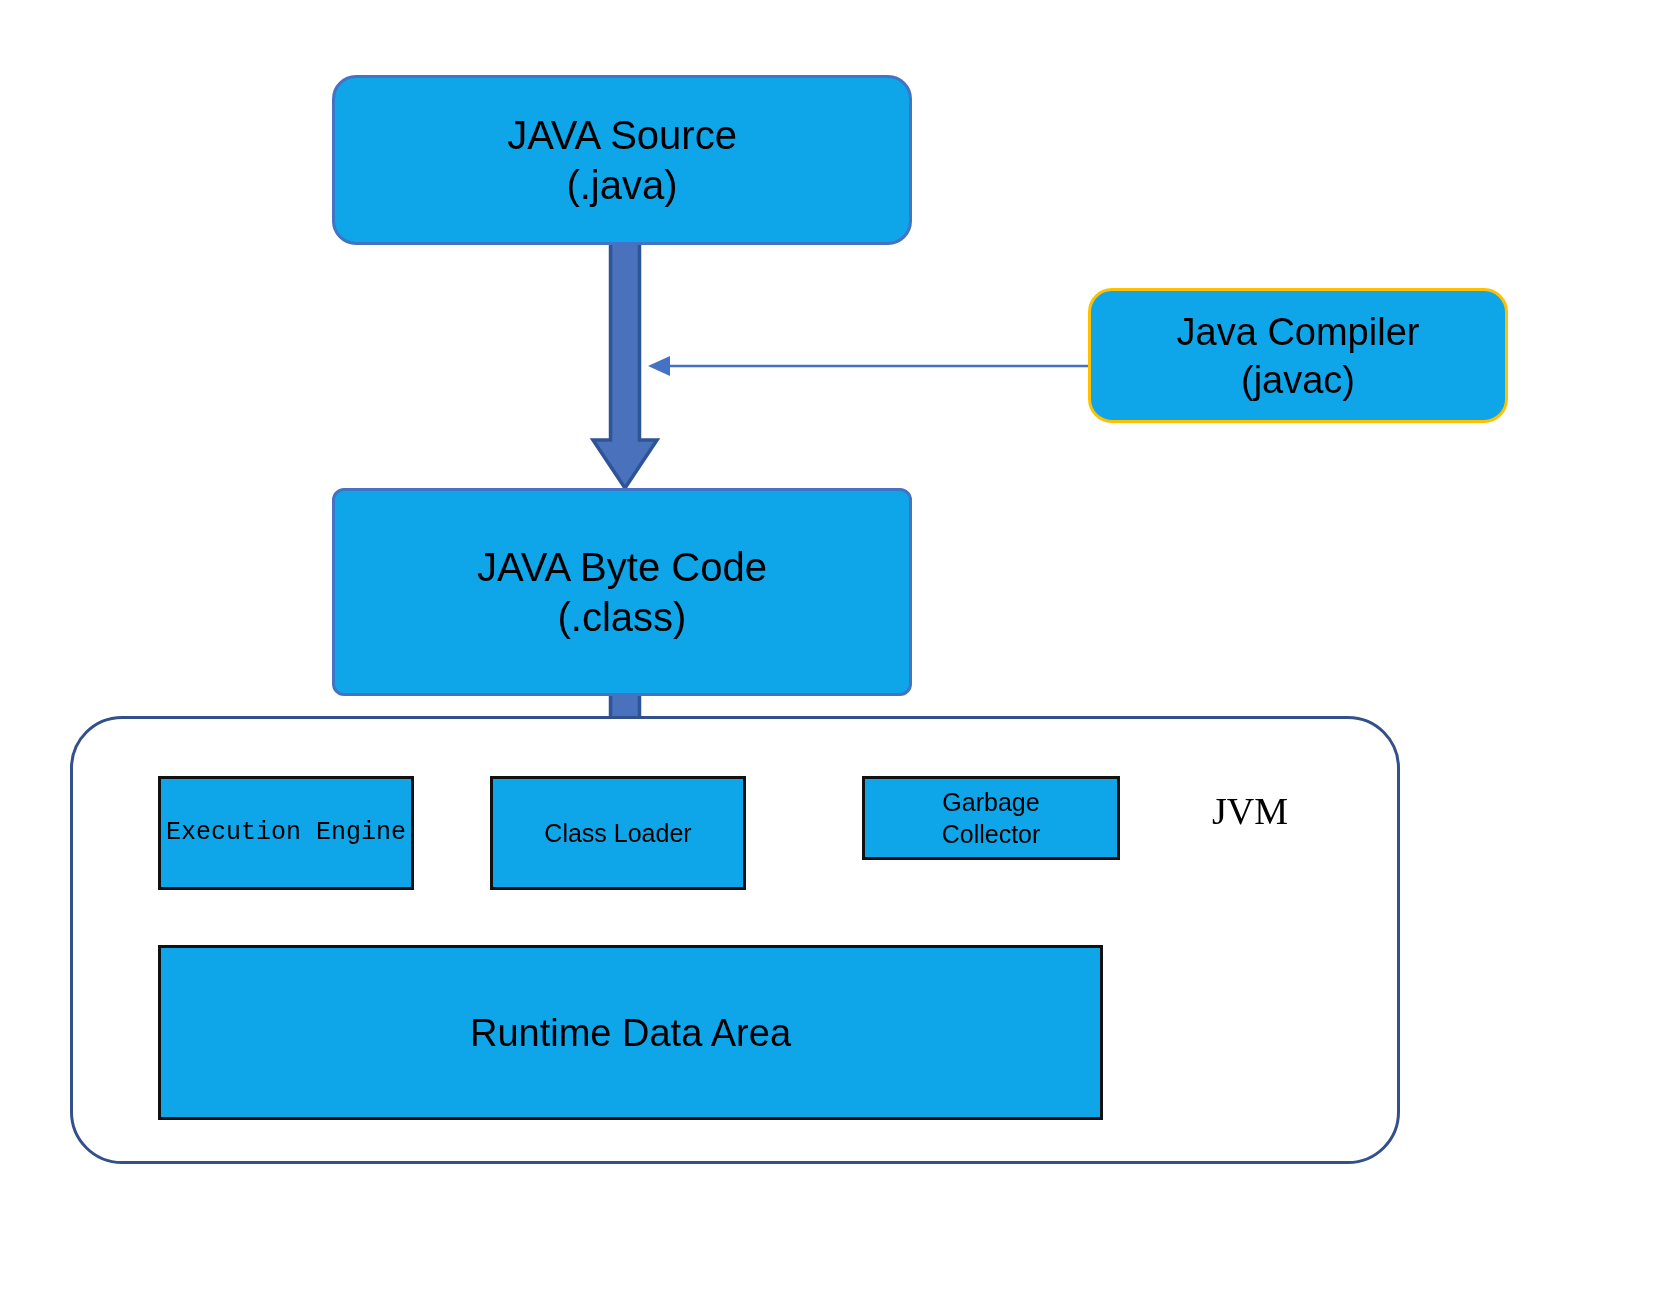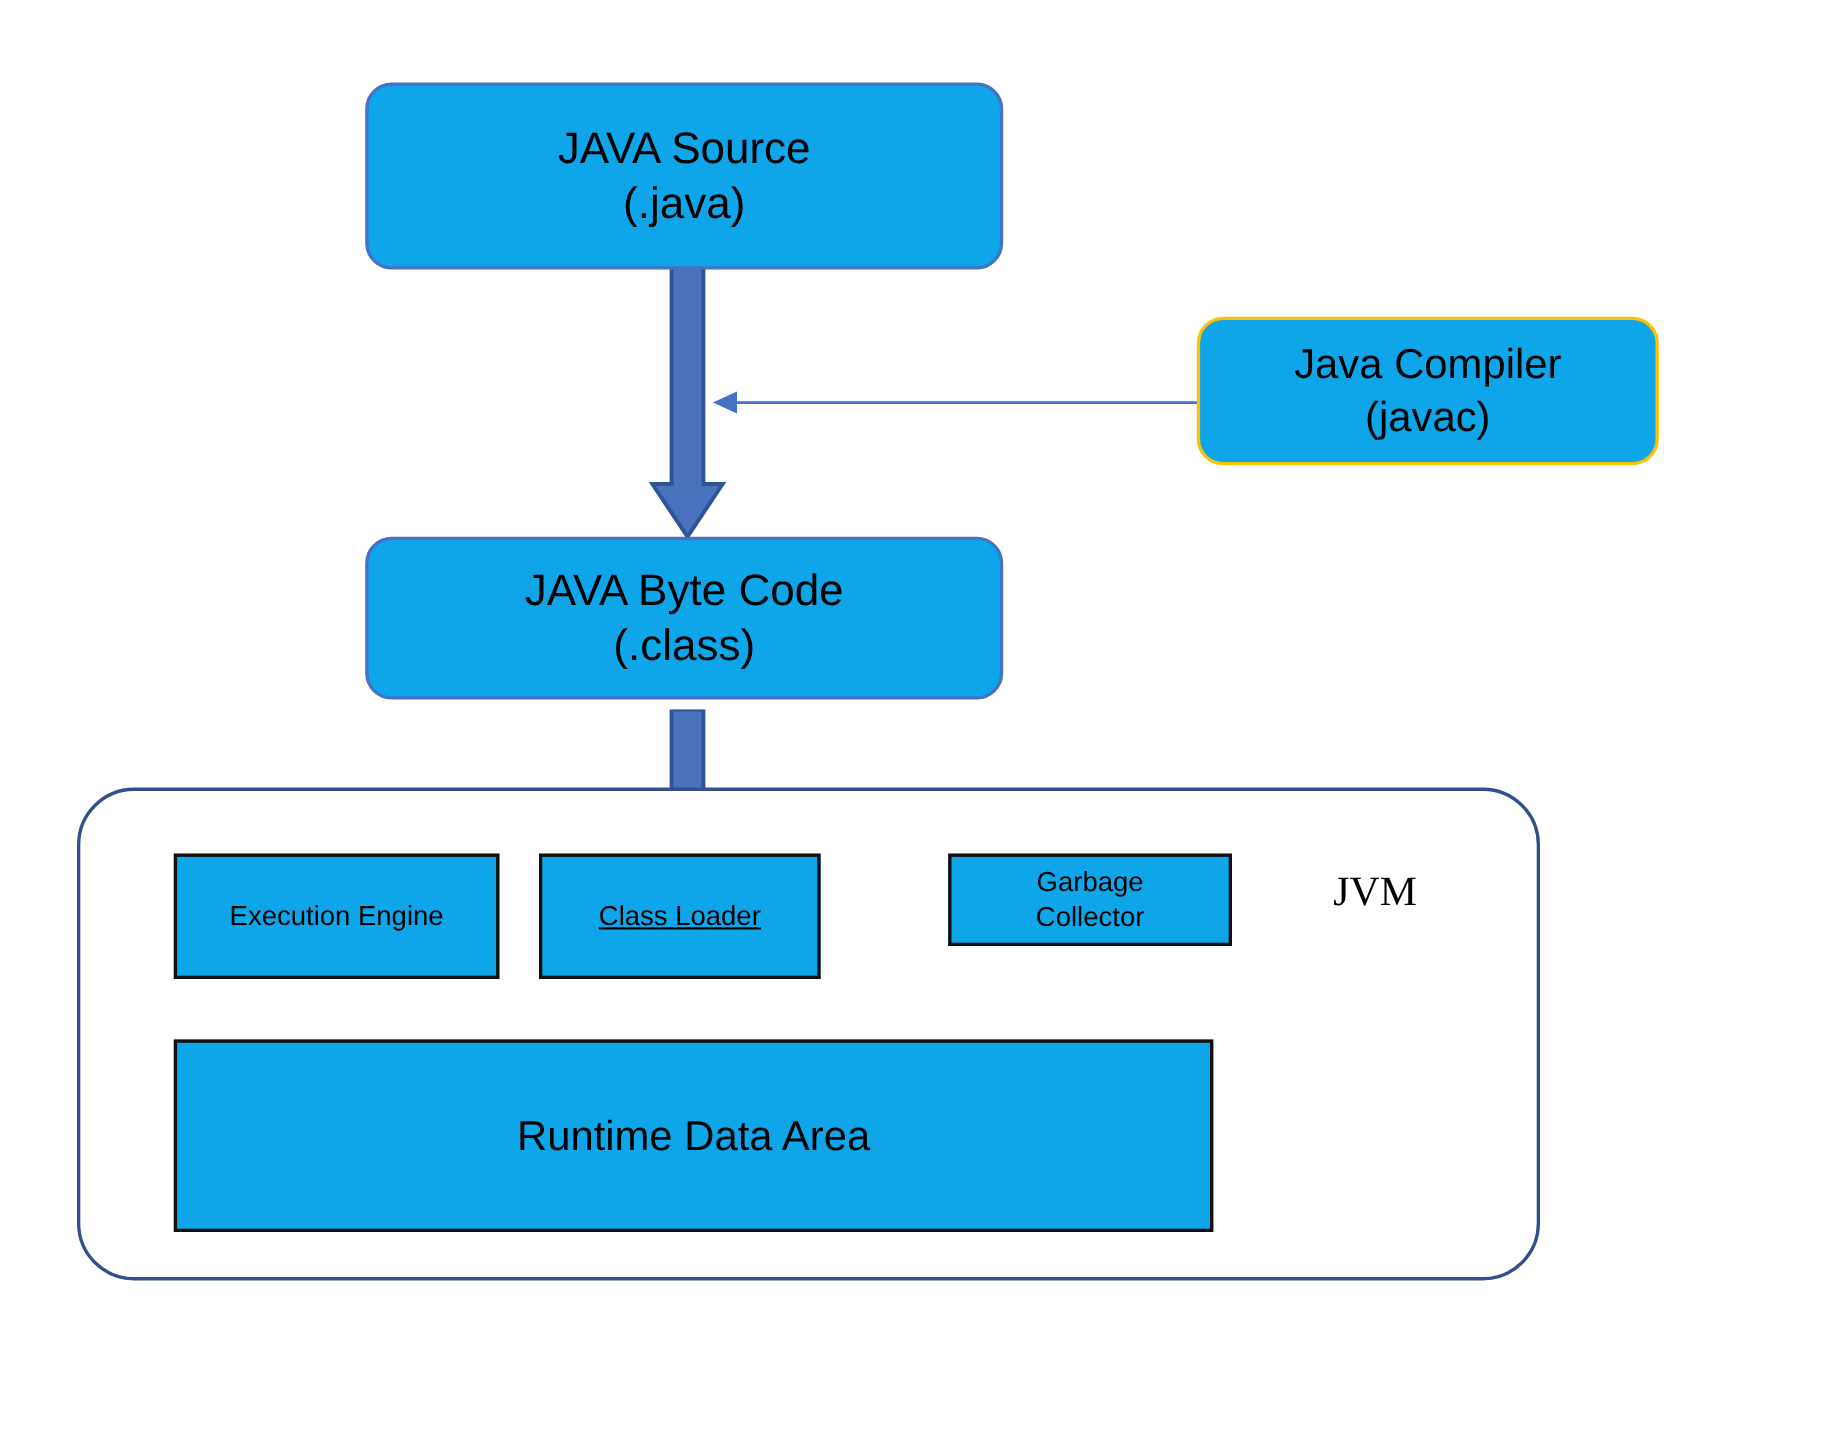--- a/index.html
+++ b/index.html
@@ -95,35 +95,35 @@
   <div class="node rbox-blue" style="left:332px; top:75px; width:580px; height:170px;">
     <span class="line t-big">JAVA Source</span>
     <span class="line t-big">(.java)</span>
   </div>
 
   <div class="node rbox-amber" style="left:1088px; top:288px; width:420px; height:135px;">
     <span class="line t-mid">Java Compiler</span>
     <span class="line t-mid">(javac)</span>
   </div>
 
-  <div class="node rbox-blue" style="left:332px; top:488px; width:580px; height:148px;">
+  <div class="node rbox-blue" style="left:332px; top:488px; width:580px; height:208px;border-radius:12px;">
     <span class="line t-big">JAVA Byte Code</span>
     <span class="line t-big">(.class)</span>
   </div>
 
   <div class="node jvm-container" style="left:70px; top:716px; width:1330px; height:448px;">
   </div>
 
   <div class="free-label t-jvm" style="left:1160px; top:788px; width:180px;">JVM</div>
 
-  <div class="node sqbox" style="left:158px; top:776px; width:296px; height:114px;">
+  <div class="node sqbox" style="left:158px; top:776px; width:256px; height:114px;font-family:Liberation Mono, monospace;">
     <span class="line t-small">Execution Engine</span>
   </div>
 
-  <div class="node sqbox" style="left:490px; top:776px; width:256px; height:114px;text-decoration:underline;">
+  <div class="node sqbox" style="left:490px; top:776px; width:256px; height:114px;">
     <span class="line t-small">Class Loader</span>
   </div>
 
   <div class="node sqbox" style="left:822px; top:776px; width:258px; height:84px;margin-left:40px;">
     <span class="line t-small">Garbage</span>
     <span class="line t-small">Collector</span>
   </div>
 
   <div class="node sqbox" style="left:158px; top:945px; width:945px; height:175px;">
     <span class="line t-mid">Runtime Data Area</span>

